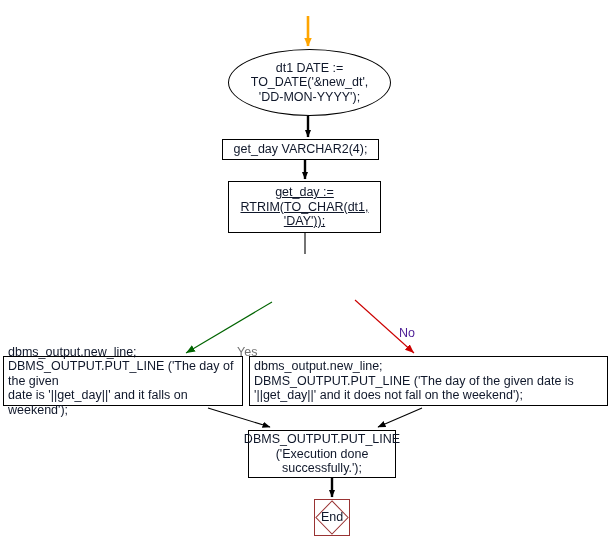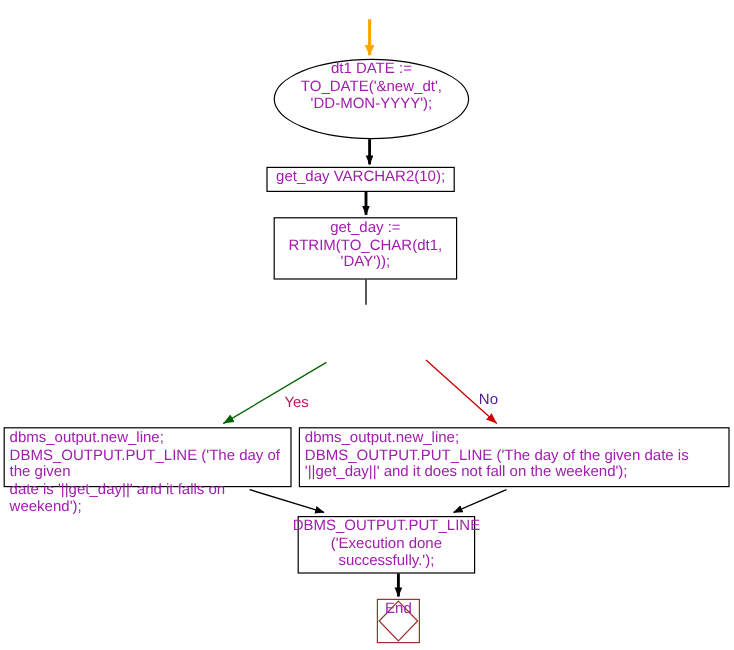--- a/index.html
+++ b/index.html
@@ -22,22 +22,23 @@
     left: 0;
     top: 0;
     width: 612px;
     height: 542px;
     pointer-events: none;
   }
   .node {
     position: absolute;
     box-sizing: border-box;
     display: flex;
+    align-items: center;
     justify-content: center;
-    color: #a21caf;
+    color: #0f172a;
     font-size: 12.5px;
     line-height: 14.5px;
   }
   .node-text {
     display: block;
     white-space: pre-line;
   }
 
   
   #node-start {
@@ -62,20 +63,21 @@
   }
 
   
   #node-assign {
     left: 228px;
     top: 181px;
     width: 153px;
     height: 52px;
     border: 1px solid #000000;
     text-align: center;
+    text-decoration: underline;
   }
 
   
   #node-decision {
     left: 185px;
     top: 253px;
     width: 226px;
     height: 60px;
     text-align: center;
   }
@@ -147,22 +149,22 @@
   }
 
   
   .branch-label {
     position: absolute;
     font-size: 12.5px;
     line-height: 14px;
   }
   #label-yes {
     left: 237px;
-    top: 328px;
-    color: #be185d;
+    top: 345px;
+    color: #737373;
   }
   #label-no {
     left: 399px;
     top: 326px;
     color: #4c1d95;
   }
 </style>
 </head>
 <body>
 
@@ -221,21 +223,21 @@
     </g>
   </svg>
 
   <div class="node" id="node-start">
     <span class="node-text">dt1 DATE :=
 TO_DATE('&amp;new_dt',
 'DD-MON-YYYY');</span>
   </div>
 
   <div class="node" id="node-declare">
-    <span class="node-text">get_day VARCHAR2(10);</span>
+    <span class="node-text">get_day VARCHAR2(4);</span>
   </div>
 
   <div class="node" id="node-assign">
     <span class="node-text">get_day :=
 RTRIM(TO_CHAR(dt1,
 'DAY'));</span>
   </div>
 
 
   <div class="node" id="node-out-weekend">

